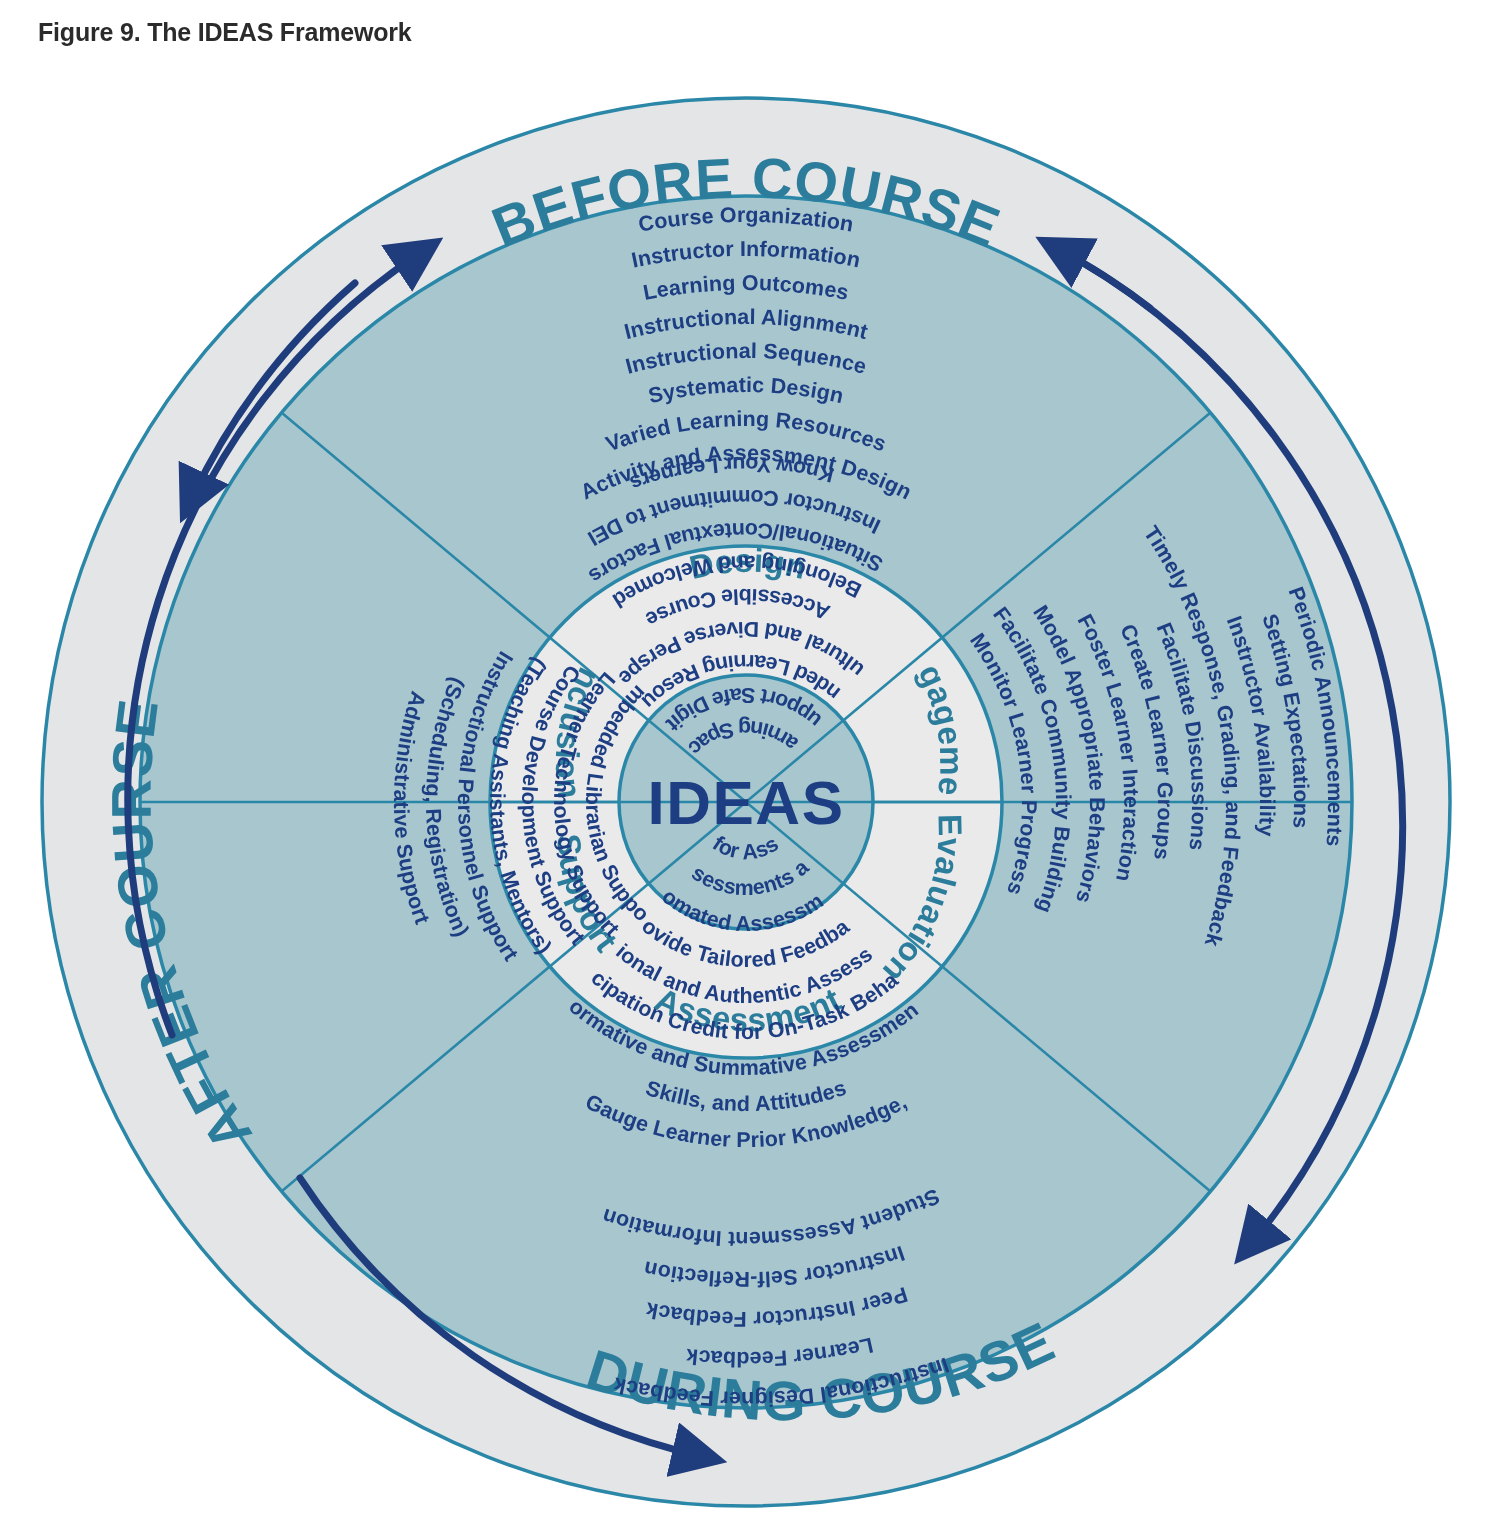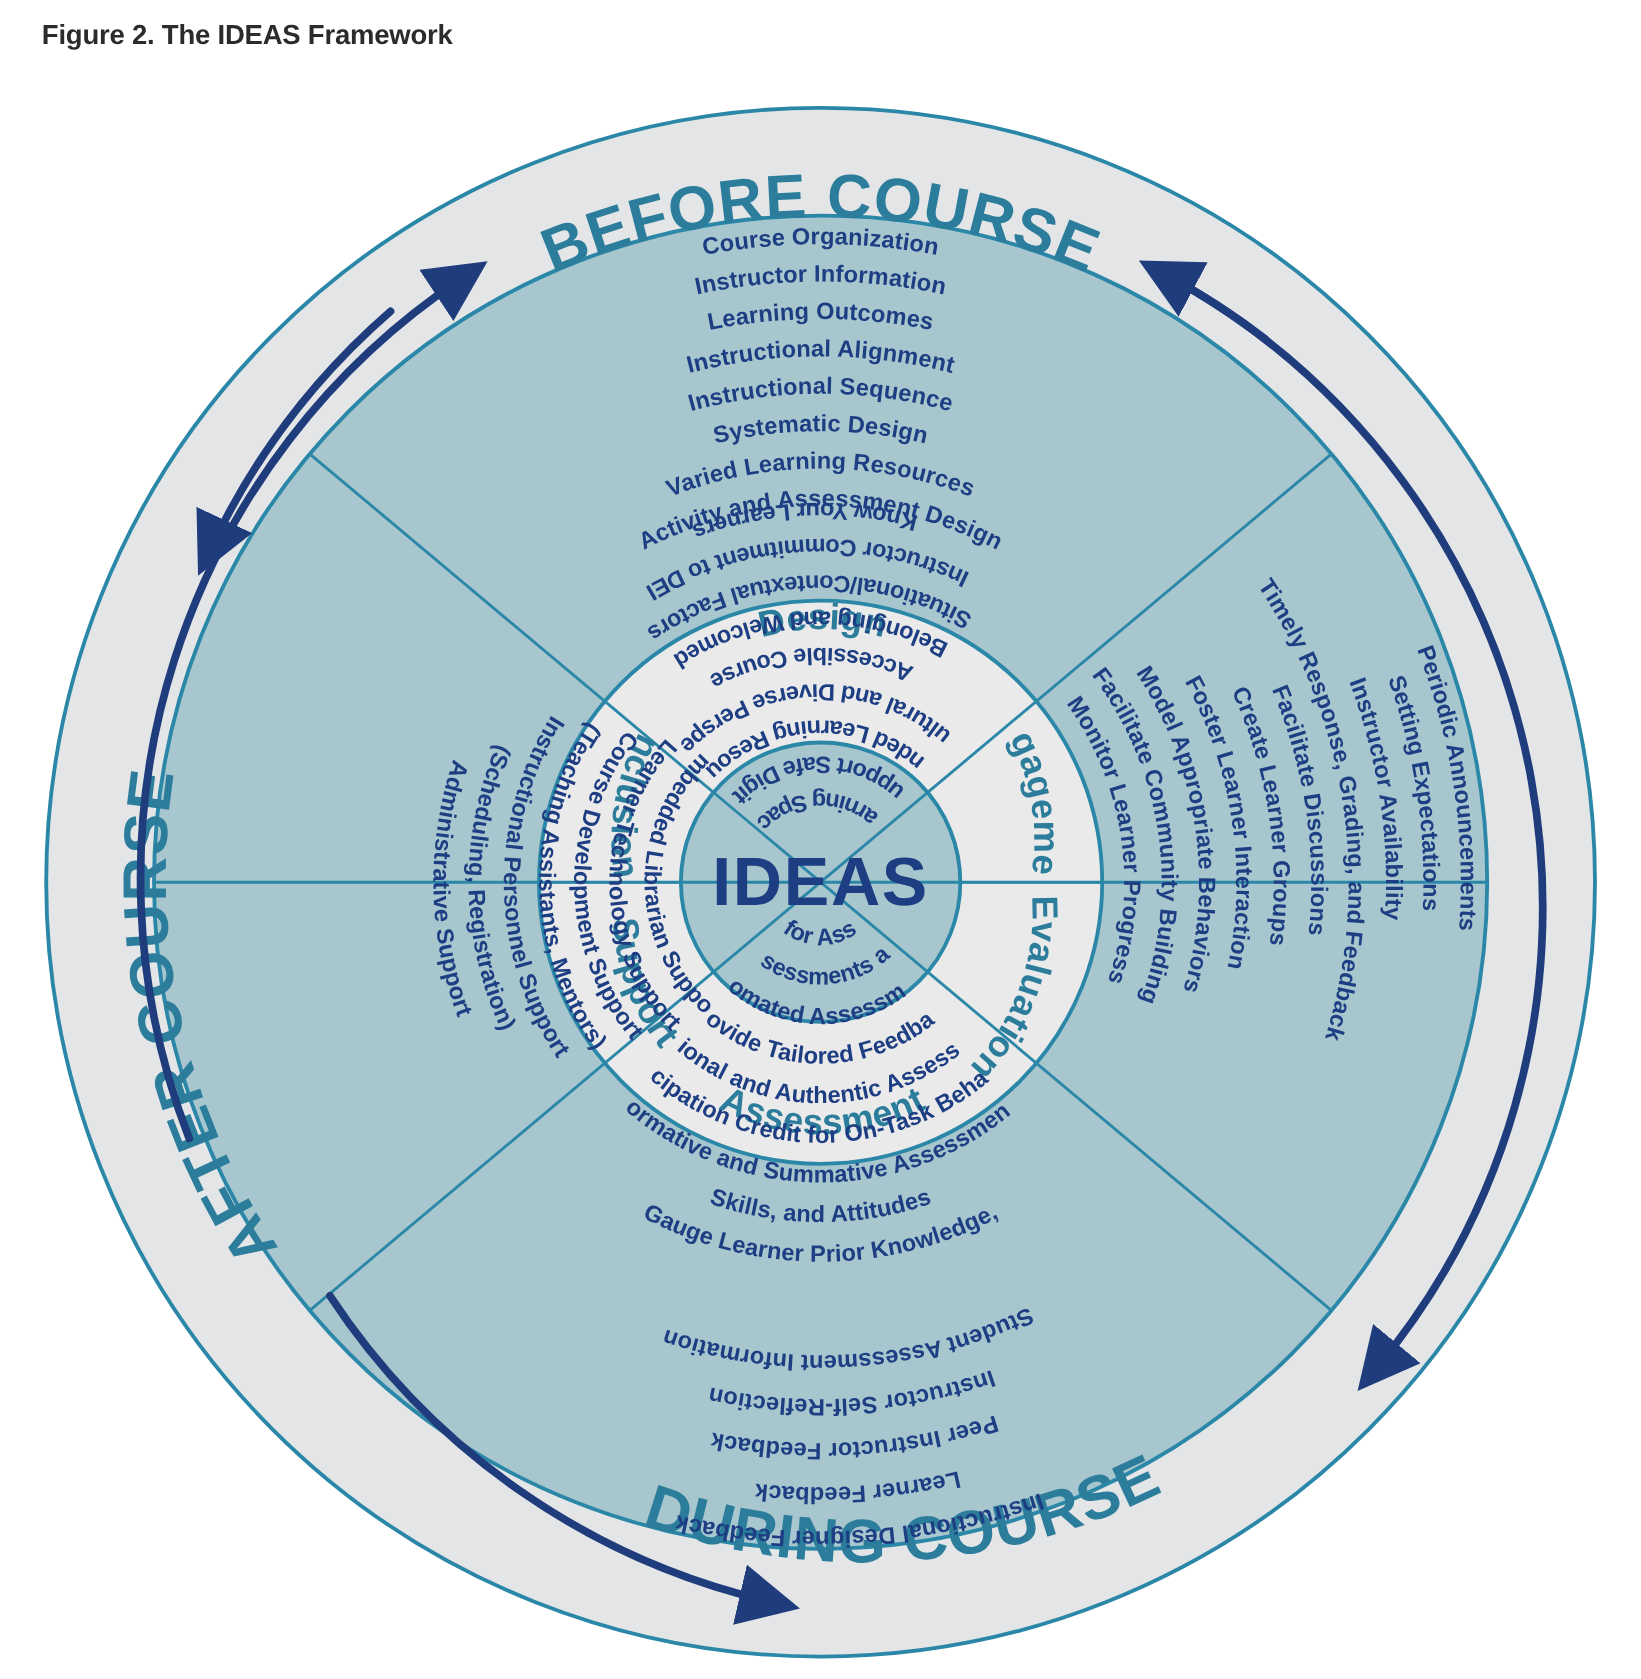--- a/index.html
+++ b/index.html
@@ -61,21 +61,21 @@
     font-family: "Liberation Sans", sans-serif;
     font-weight: bold;
     font-size: 62px;
     fill: #1d3e83;
     letter-spacing: 1.5px;
   }
 </style>
 </head>
 <body>
 
-<div id="figure-title">Figure 2. The IDEAS Framework</div>
+<div id="figure-title">Figure 9. The IDEAS Framework</div>
 
 <div id="wheel-wrap">
 <svg id="wheel" viewBox="0 0 1492 1448" xmlns="http://www.w3.org/2000/svg">
   <defs>
 
     <path id="arc-before" d="M 141 724 A 605 605 0 0 1 1351 724" fill="none"></path>
     <path id="arc-after" d="M 386 1198 A 605 605 0 0 1 219 440" fill="none"></path>
     <path id="arc-during" d="M 380 1186 A 605 605 0 0 0 1245 1131" fill="none"></path>
 
     <path id="arc-design" d="M 609 550 A 200 200 0 0 1 887 550" fill="none"></path>

